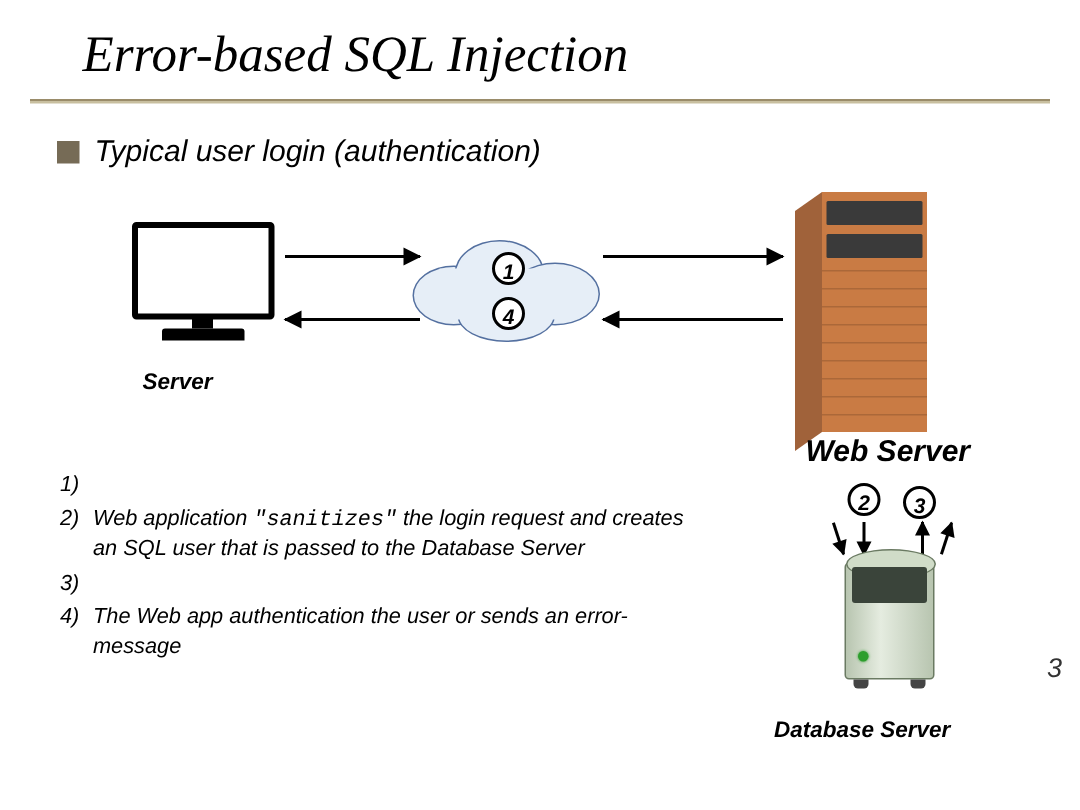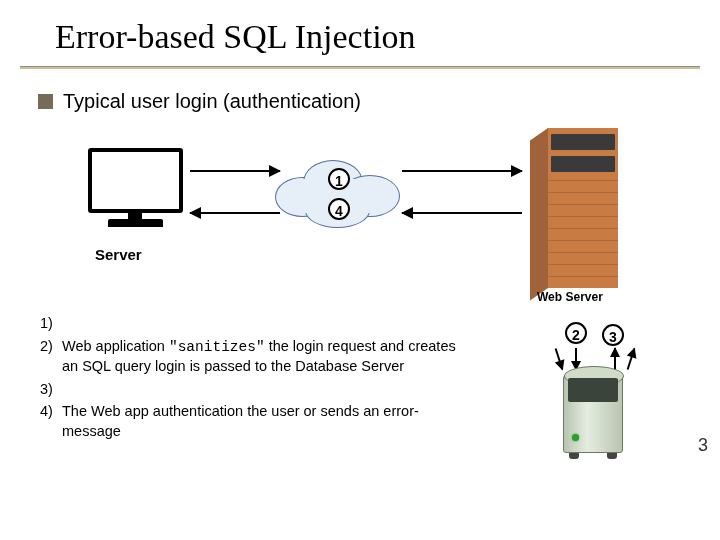--- a/index.html
+++ b/index.html
@@ -1,17 +1,17 @@
 <!DOCTYPE html>
 <html><head>
 <meta charset="utf-8">
 <style>
   * { box-sizing: border-box; margin: 0; padding: 0; }
   html, body { width: 720px; height: 540px; font-family: Arial, Helvetica, sans-serif; background: #fff; }
-  .slide { position: relative; width: 720px; height: 480px; }
+  .slide { position: relative; width: 720px; height: 480px; font-style: italic; }
   .title { position: absolute; top: 18px; left: 55px; font-family: "Times New Roman", serif; font-size: 34px; color: #000; }
   .title-underline { position: absolute; top: 66px; left: 20px; width: 680px; height: 3px; background: linear-gradient(to bottom, #9a8c6a 50%, #c8bfa0 50%); }
   .bullet-row { position: absolute; top: 90px; left: 38px; display: flex; align-items: center; }
   .bullet-sq { width: 15px; height: 15px; background: #766b56; margin-right: 10px; }
   .bullet-text { font-size: 20px; color: #000; }
   
   .monitor { position: absolute; top: 0; left: 0; width: 110px; height: 95px; }
   .monitor .screen { position: absolute; top: 0; left: 0; width: 95px; height: 65px; border: 4px solid #000; background: #fff; border-radius: 3px; }
   .monitor .neck { position: absolute; top: 63px; left: 40px; width: 14px; height: 8px; background: #000; }
   .monitor .base { position: absolute; top: 71px; left: 20px; width: 55px; height: 8px; background: #000; border-radius: 2px 2px 0 0; }
@@ -25,21 +25,21 @@
   .cloud { position: absolute; top: 155px; left: 275px; width: 130px; height: 75px; }
   .cloud-shape { position: absolute; background: #e6eef7; border: 1.5px solid #5470a0; border-radius: 50%; }
   
   .step { position: absolute; width: 22px; height: 22px; border: 2px solid #000; background: #fff; border-radius: 50%; font-size: 14px; font-weight: bold; text-align: center; line-height: 22px; }
   
   .webserver { position: absolute; top: 128px; left: 530px; width: 95px; height: 160px; }
   .rack-side { position: absolute; top: 0; left: 0; width: 18px; height: 160px; background: #a0623a; transform: skewY(-35deg); transform-origin: top right; }
   .rack-front { position: absolute; top: 0; left: 18px; width: 70px; height: 160px; background: #c97b44; }
   .rack-band { position: absolute; left: 0; width: 100%; height: 1px; background: rgba(0,0,0,0.15); }
   .rack-unit { position: absolute; left: 3px; width: 64px; height: 16px; background: #3a3a3a; border-radius: 1px; }
-  .webserver-label { position: absolute; top: 290px; left: 537px; font-size: 12px; font-weight: bold; }
+  .webserver-label { position: absolute; top: 290px; left: 537px; font-size: 20px; font-weight: bold; }
   
   .list { position: absolute; top: 314px; left: 40px; width: 430px; font-size: 14.5px; line-height: 1.35; color: #000; }
   .list-row { display: flex; margin-bottom: 3px; }
   .list-num { width: 22px; flex-shrink: 0; }
   .sanitize { font-family: "Courier New", monospace; }
   
   .dbserver { position: absolute; top: 360px; left: 545px; width: 95px; height: 110px; }
   .db-body { position: absolute; top: 15px; left: 18px; width: 60px; height: 78px; background: linear-gradient(to right, #b8c5b0 0%, #e5ece0 40%, #b8c5b0 100%); border: 1px solid #6a7a62; border-radius: 3px; }
   .db-body::before { content: ""; position: absolute; top: -10px; left: 0; width: 58px; height: 18px; background: #d0dcc8; border: 1px solid #6a7a62; border-radius: 50%; }
   .db-body::after { content: ""; position: absolute; top: 2px; left: 4px; width: 50px; height: 24px; background: #3a443a; border-radius: 2px; }
@@ -105,21 +105,21 @@
     </div>
   </div>
   <div class="webserver-label">Web Server</div>
 
   <div class="list">
     <div class="list-row">
       <div class="list-num">1)</div>
     </div>
     <div class="list-row">
       <div class="list-num">2)</div>
-      <div><span>Web application </span><span class="sanitize">"sanitizes"</span><span> the login request and creates an SQL query login is passed to the Database Server</span></div>
+      <div><span>Web application </span><span class="sanitize">"sanitizes"</span><span> the login request and creates an SQL user that is passed to the Database Server</span></div>
     </div>
     <div class="list-row">
       <div class="list-num">3)</div>
     </div>
     <div class="list-row">
       <div class="list-num">4)</div>
       <div>The Web app authentication the user or sends an error-message</div>
     </div>
   </div>
 
@@ -130,15 +130,16 @@
   <div class="sm-arrow up" style="top:348px; left:614px;"></div>
   <div class="sm-arrow up" style="top:348px; left:630px; transform:rotate(18deg);"></div>
 
   <div class="dbserver">
     <div class="db-body">
       <div class="db-light" style="top:58px; left:8px;"></div>
     </div>
     <div class="db-feet" style="top:93px; left:24px;"></div>
     <div class="db-feet" style="top:93px; left:62px;"></div>
   </div>
+  <div class="dbserver-label">Database Server</div>
 
   <div class="page-num">3</div>
 </div>
 
 </body></html>

